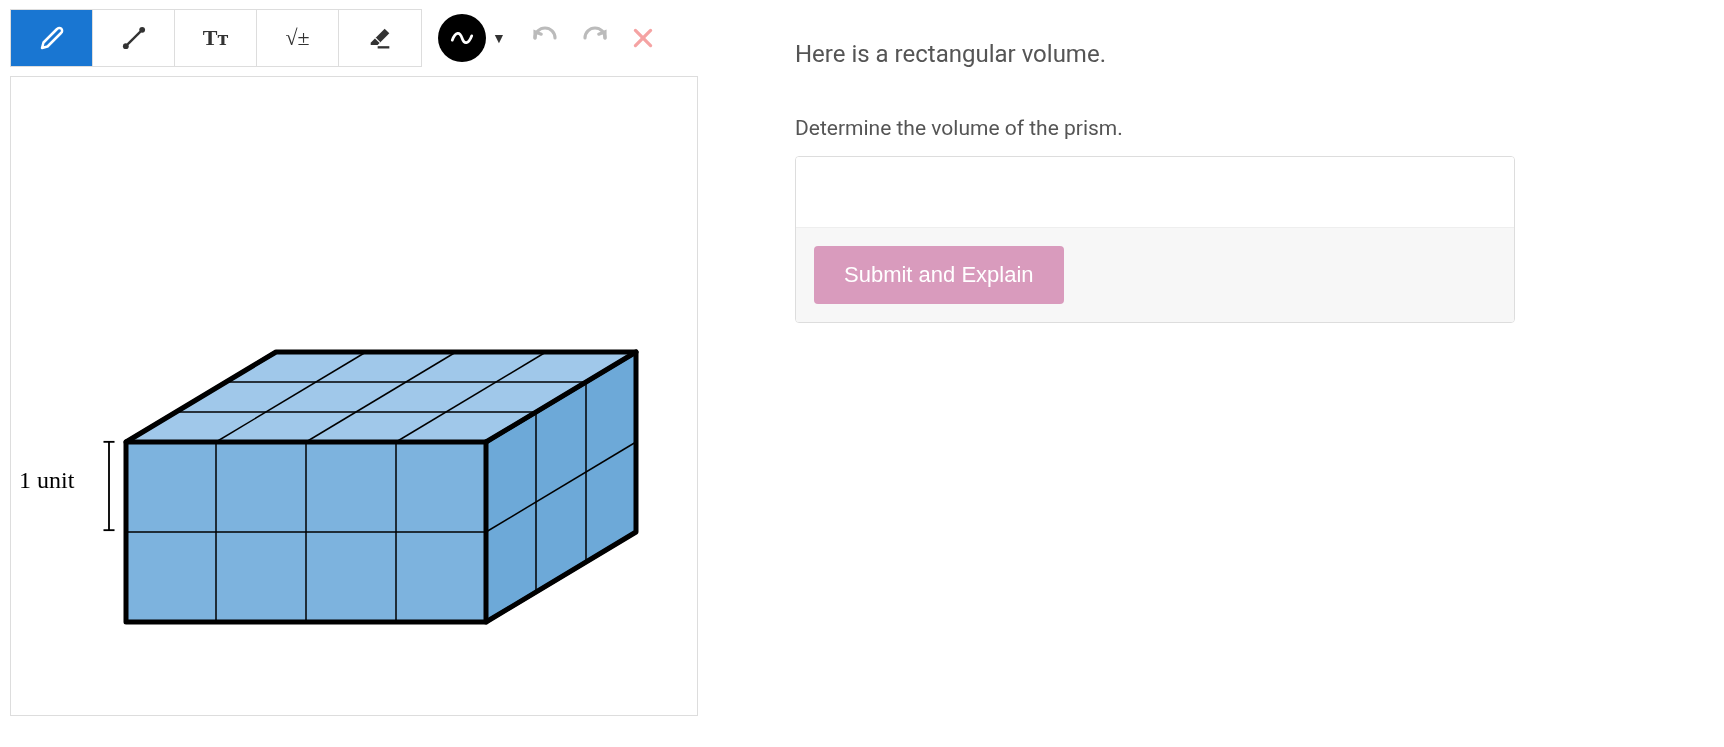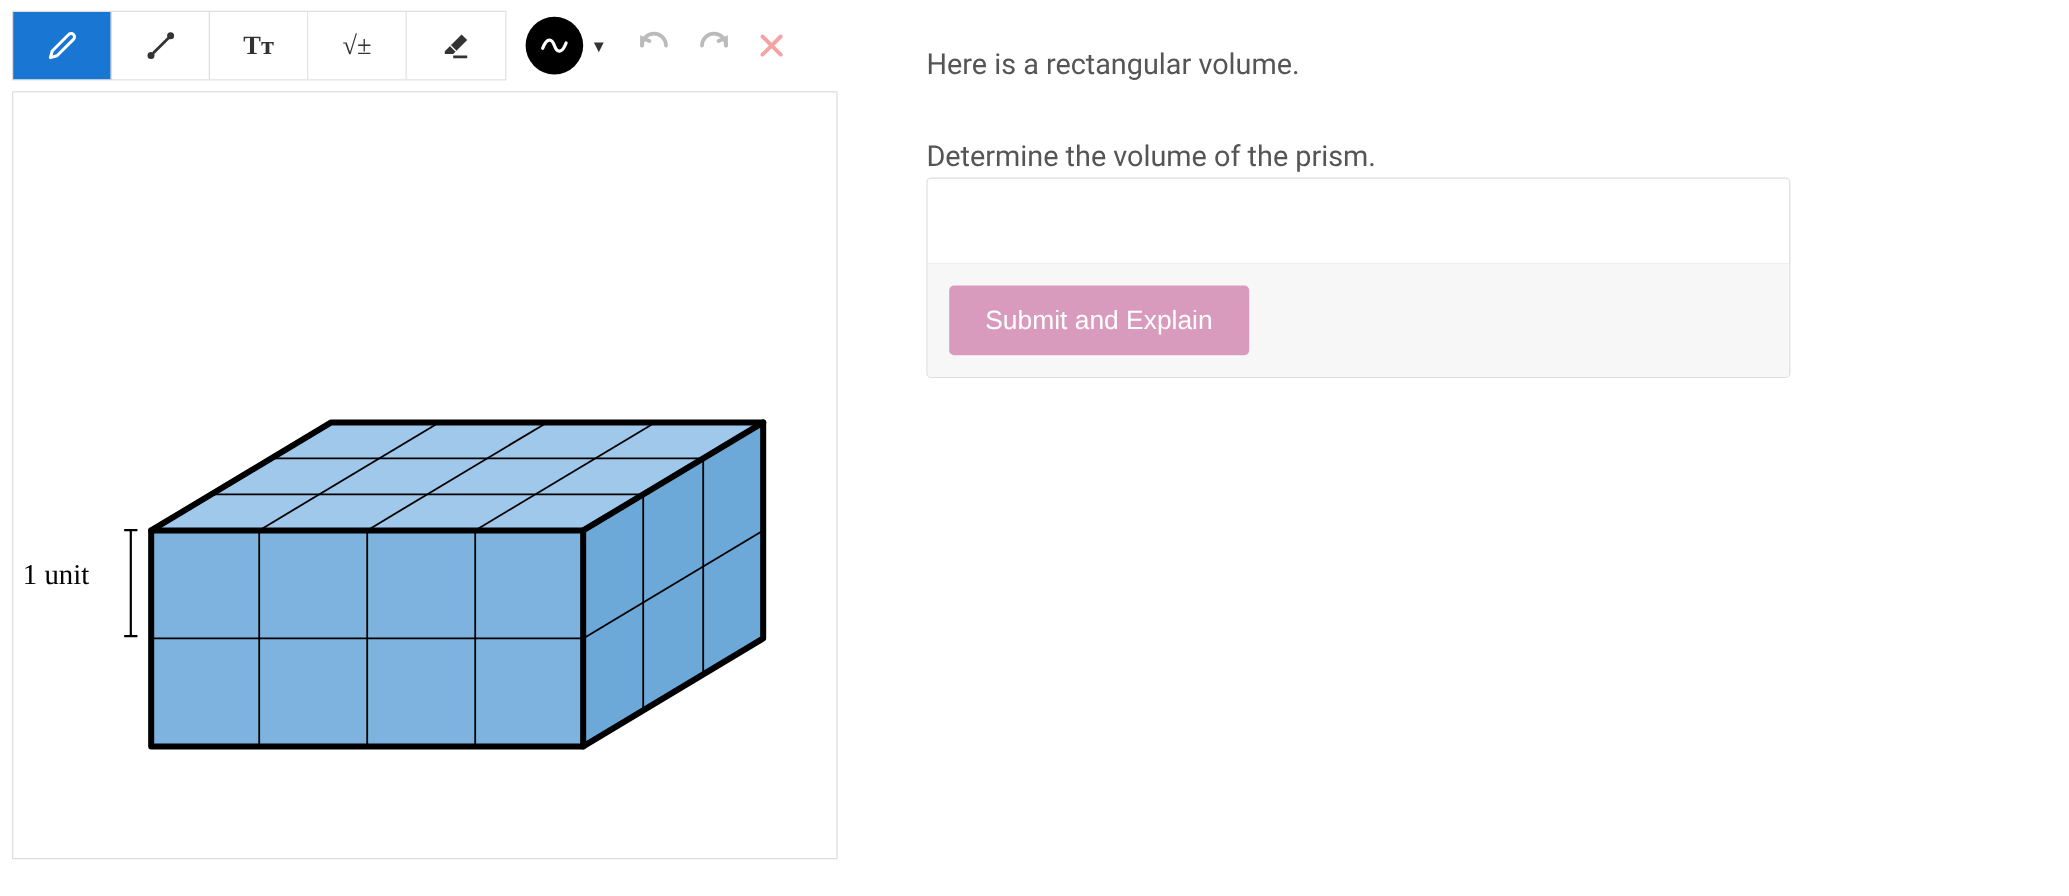--- a/index.html
+++ b/index.html
@@ -11,21 +11,21 @@
       font-family: -apple-system, BlinkMacSystemFont, "Segoe UI", Roboto, Helvetica, Arial, sans-serif;
       background: #fff;
       width: 1724px;
       height: 747px;
       overflow: hidden;
       color: #333;
     }
     .main-container {
       display: flex;
       padding: 10px;
-      gap: 22px;
+      gap: 45px;
     }
     .left-panel {
       width: 740px;
       display: flex;
       flex-direction: column;
     }
     .toolbar {
       display: flex;
       align-items: center;
       gap: 0;
@@ -110,23 +110,23 @@
     .right-panel {
       flex: 1;
       padding-top: 30px;
     }
     .instruction-text {
       font-size: 24px;
       color: #555;
       margin-bottom: 48px;
     }
     .question-text {
-      font-size: 24px;
+      font-size: 21px;
       color: #555;
-      margin-bottom: 4px;
+      margin-bottom: 16px;
     }
     .answer-box {
       border: 1px solid #ddd;
       border-radius: 4px;
       overflow: hidden;
       width: 720px;
     }
     .answer-input {
       width: 100%;
       height: 70px;

